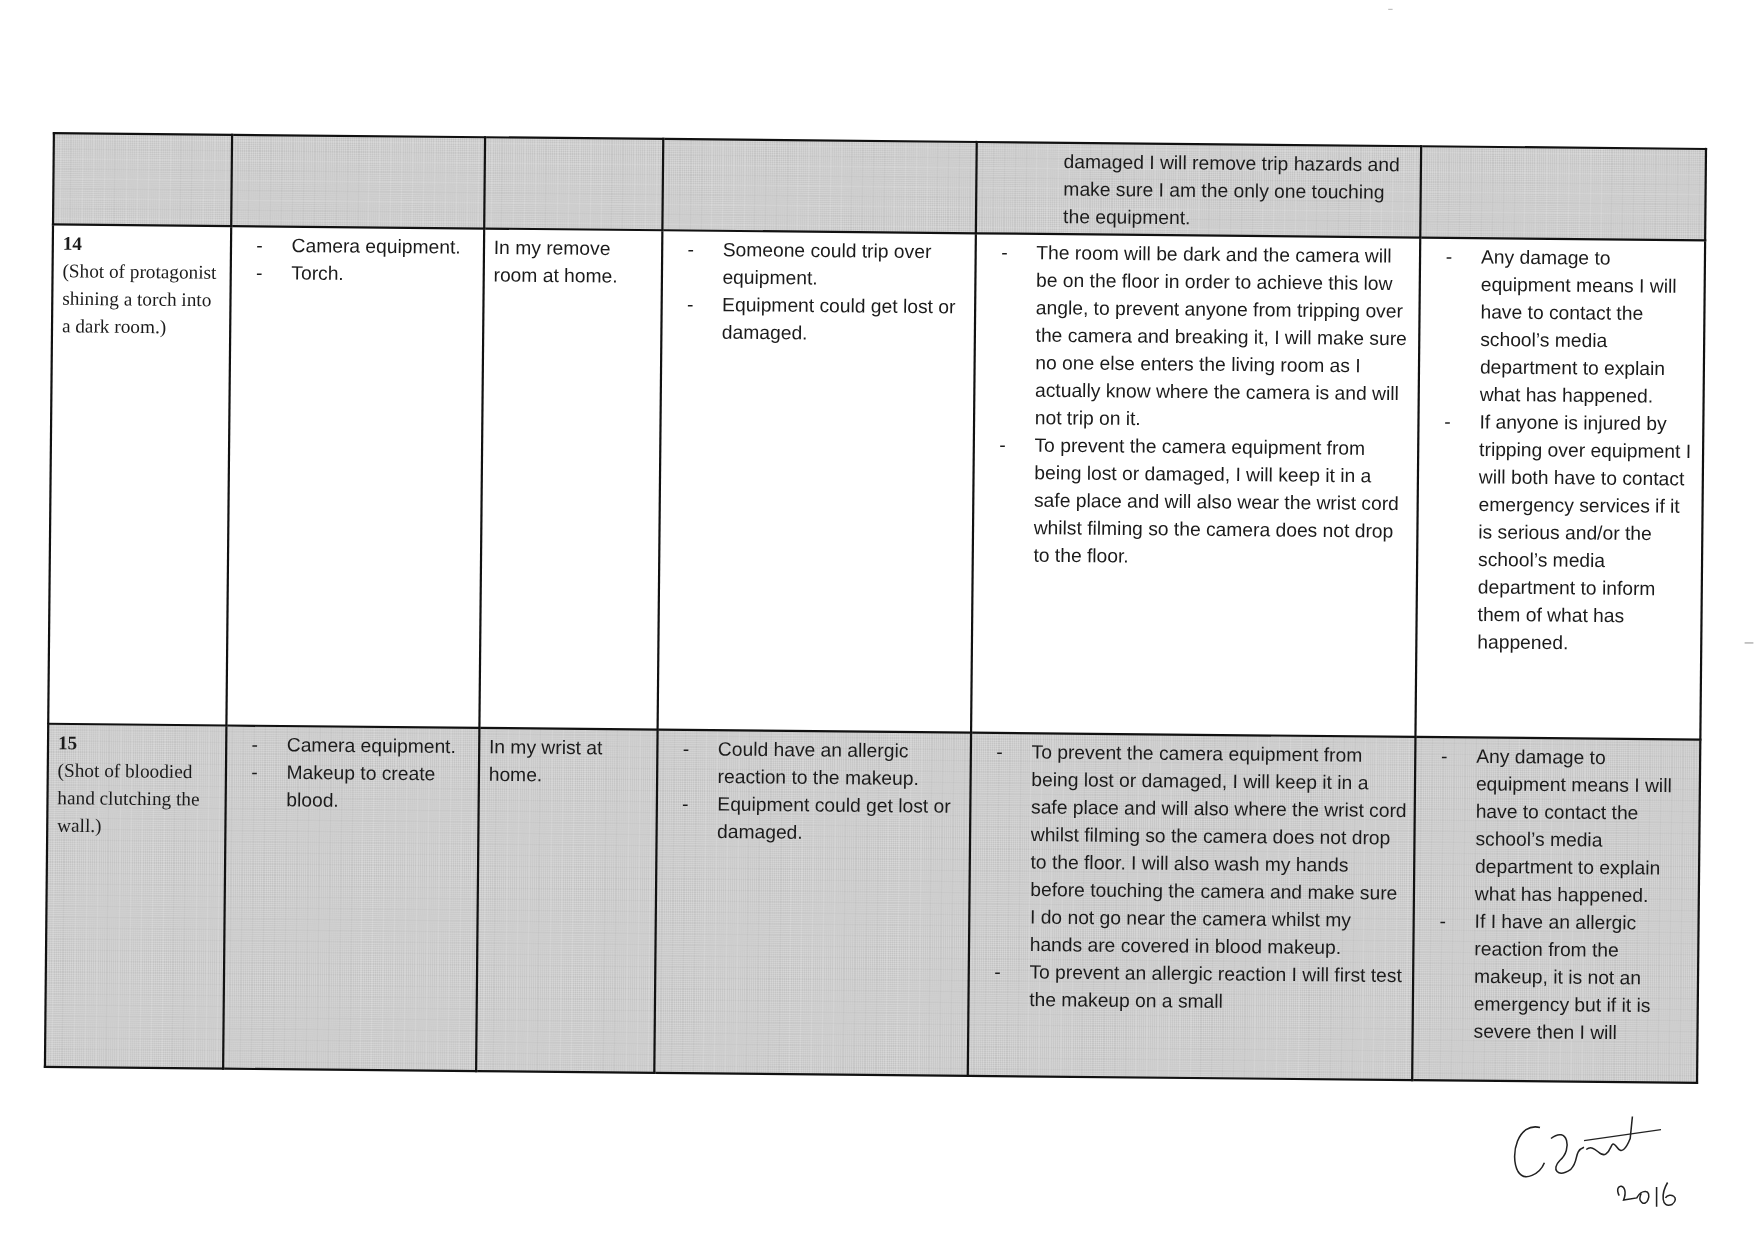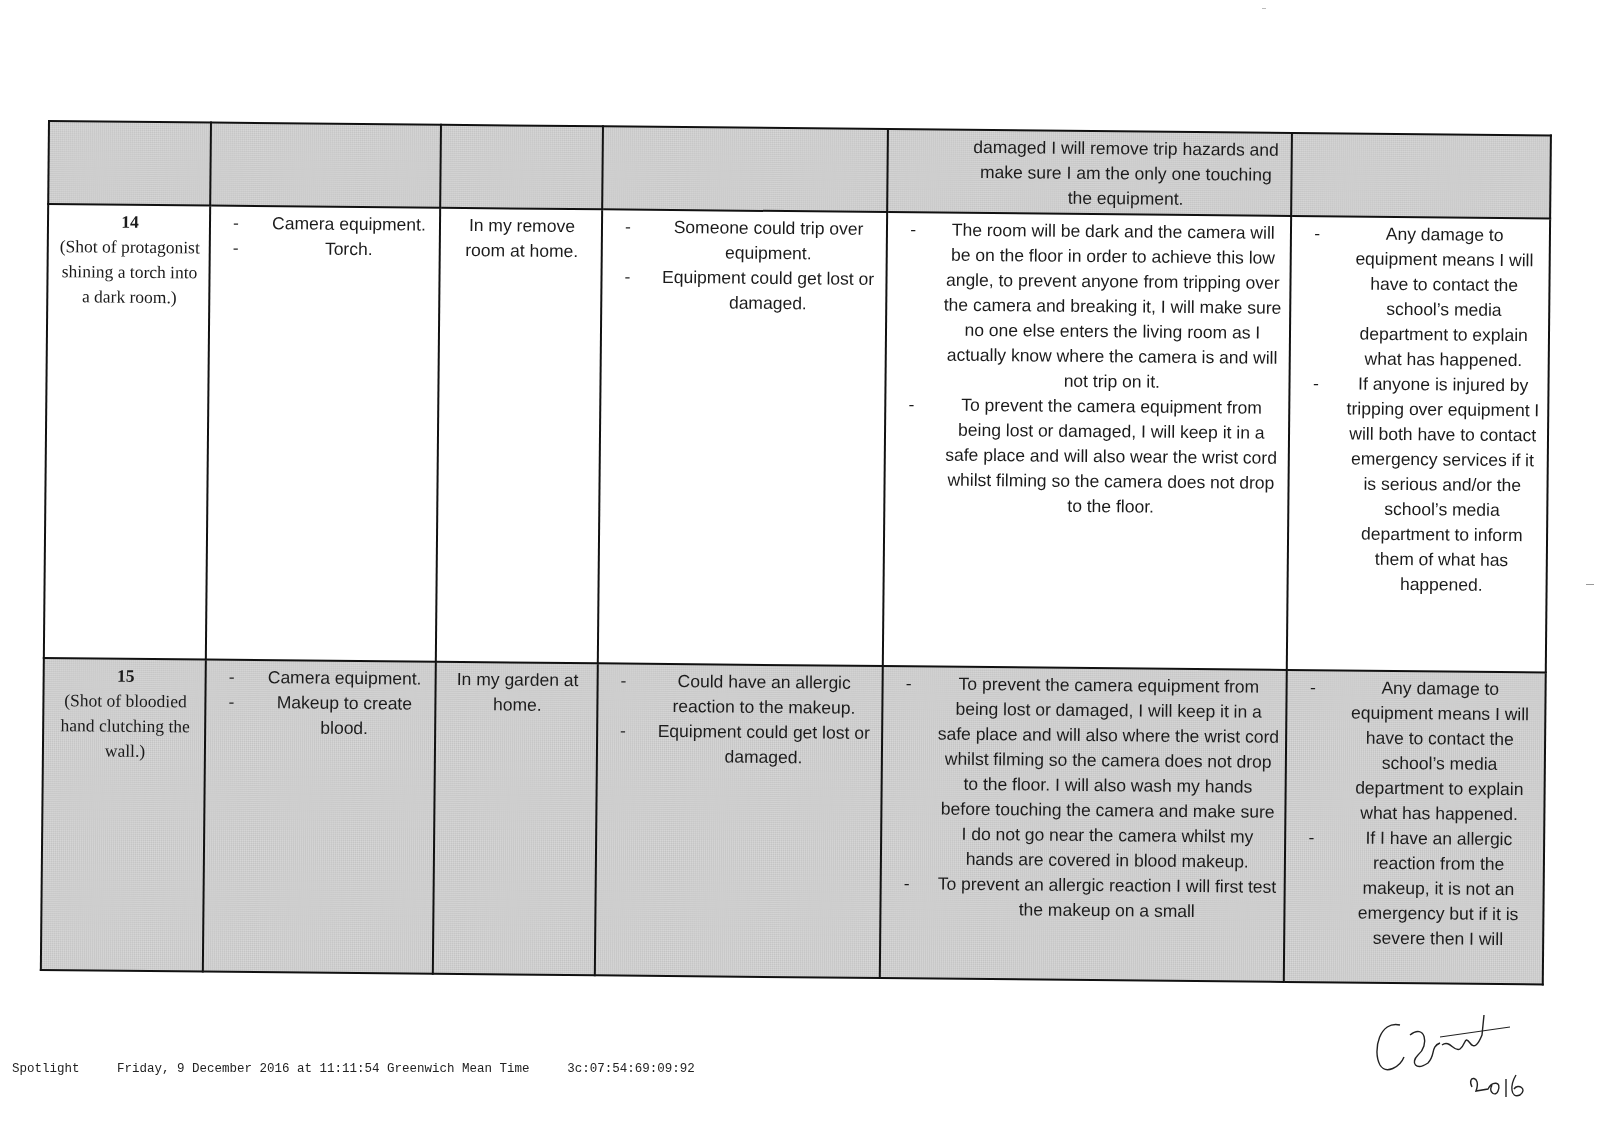--- a/index.html
+++ b/index.html
@@ -1,20 +1,20 @@
 <!DOCTYPE html>
 <html><head>
 <meta charset="utf-8">
 <style>
   html, body { margin:0; padding:0; }
   body {
     width:1600px; height:1133px; background:#ffffff; position:relative; overflow:hidden;
     font-family:"Liberation Sans", "DejaVu Sans", sans-serif; color:#1a1a1a;
   }
-  .page { position:absolute; left:0; top:0; width:1600px; height:1133px;text-align:center; }
+  .page { position:absolute; left:0; top:0; width:1600px; height:1133px; }
   .table-wrap {
     position:absolute; left:48px; top:120px; width:1504px;
     transform: rotate(0.55deg); transform-origin: 0 0;
   }
   table.risk {
     border-collapse:collapse; width:1504px; table-layout:fixed;
   }
   table.risk td {
     border:2px solid #111; vertical-align:top; padding:4px 6px 2px 8px;
     font-size:17.5px; line-height:25px; color:#1b1b1b;
@@ -112,21 +112,21 @@
           <span class="shot-num">15</span>
           <span>(Shot of bloodied hand clutching the wall.)</span>
         </td>
         <td class="shade">
           <ul class="dash">
             <li>Camera equipment.</li>
             <li>Makeup to create blood.</li>
           </ul>
         </td>
         <td class="shade">
-          <span>In my garden at home.</span>
+          <span>In my wrist at home.</span>
         </td>
         <td class="shade">
           <ul class="dash">
             <li>Could have an allergic reaction to the makeup.</li>
             <li>Equipment could get lost or damaged.</li>
           </ul>
         </td>
         <td class="shade">
           <ul class="dash">
             <li>To prevent the camera equipment from being lost or damaged, I will keep it in a safe place and will also where the wrist cord whilst filming so the camera does not drop to the floor. I will also wash my hands before touching the camera and make sure I do not go near the camera whilst my hands are covered in blood makeup.</li>
@@ -137,21 +137,20 @@
           <ul class="dash">
             <li>Any damage to equipment means I will have to contact the school’s media department to explain what has happened.</li>
             <li>If I have an allergic reaction from the makeup, it is not an emergency but if it is severe then I will</li>
           </ul>
         </td>
       </tr>
     </tbody>
       </table>
   </div>
 
-  <div class="footer"><span>Spotlight</span>     <span>Friday, 9 December 2016 at 11:11:54 Greenwich Mean Time</span>     <span>3c:07:54:69:09:92</span></div>
 
   <div class="sig">
     <svg width="180" height="100" viewBox="0 0 180 100">
       <path d="M30 20 C 10 15, 2 45, 10 60 C 16 70, 30 62, 34 52" fill="none" stroke="#222" stroke-width="1.4"></path>
       <path d="M40 30 C 55 18, 60 40, 48 50 C 40 58, 46 66, 58 58 C 66 50, 60 42, 70 38" fill="none" stroke="#222" stroke-width="1.4"></path>
       <path d="M72 40 C 80 34, 84 48, 90 44 C 96 40, 94 30, 100 38 C 104 44, 108 40, 112 30 L 114 10" fill="none" stroke="#222" stroke-width="1.4"></path>
       <path d="M70 32 L 140 22" fill="none" stroke="#222" stroke-width="1.2"></path>
       <path d="M102 82 C 96 70, 112 70, 106 86 L 118 84 C 122 76, 132 76, 128 86 C 126 92, 118 88, 122 80 M 136 74 L 136 92 M 146 70 C 140 80, 140 94, 150 90 C 158 84, 148 78, 144 84" fill="none" stroke="#222" stroke-width="1.4"></path>
     </svg>
   </div>

